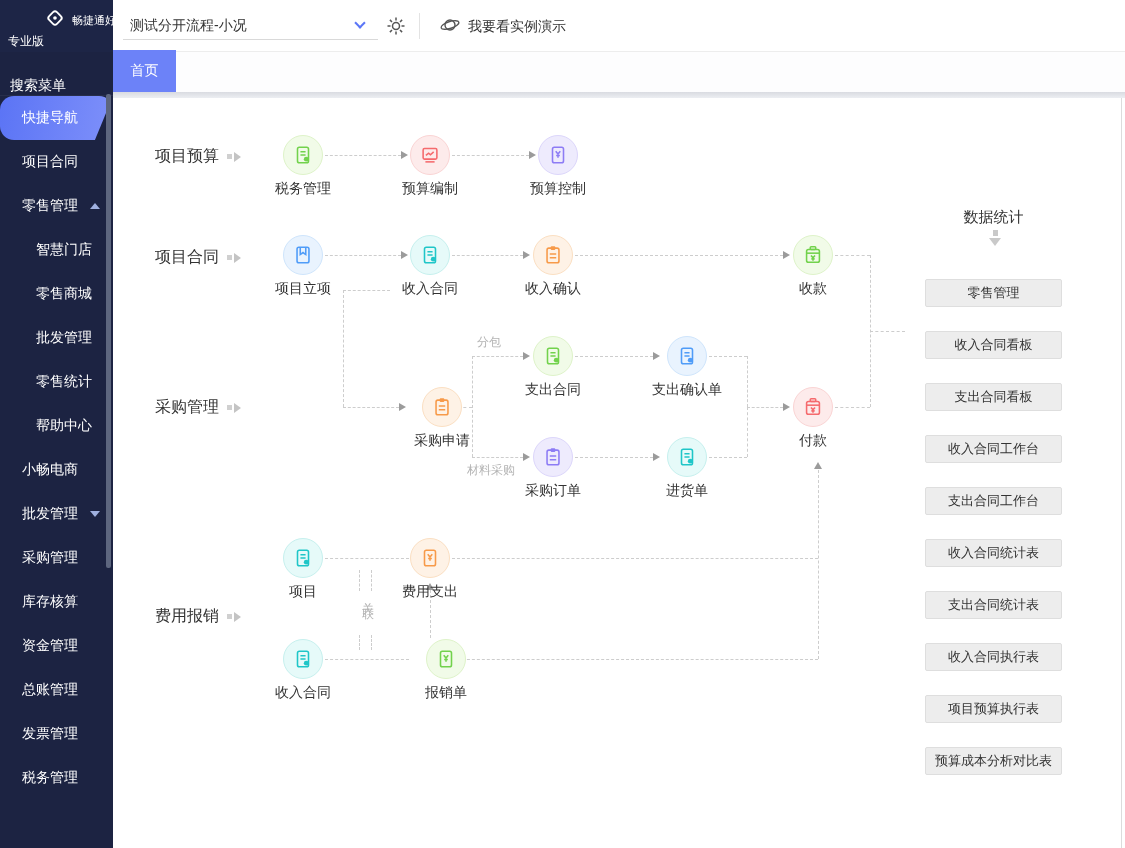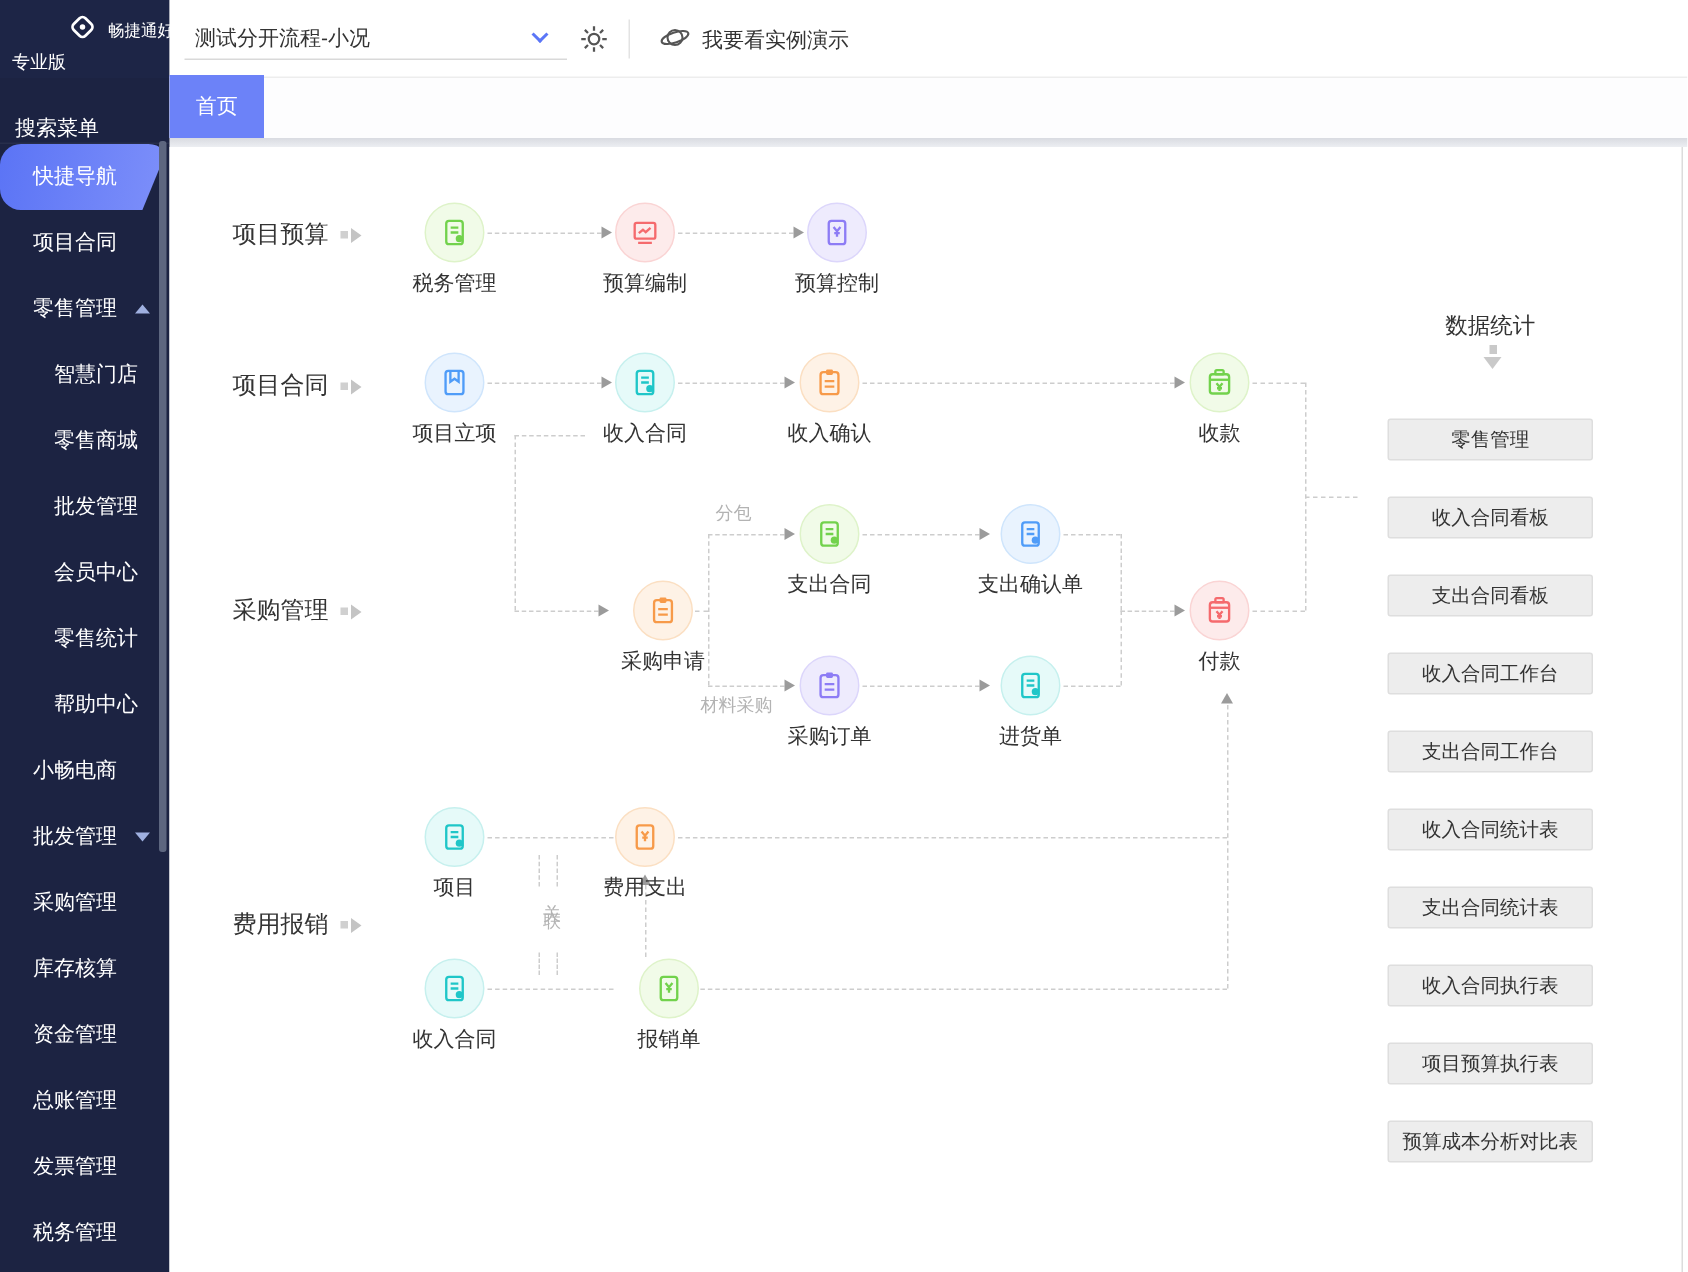--- a/index.html
+++ b/index.html
@@ -149,23 +149,20 @@
       <div class="sb-item child">
           <span>智慧门店</span>
         </div>
       <div class="sb-item child">
           <span>零售商城</span>
         </div>
       <div class="sb-item child">
           <span>批发管理</span>
         </div>
       <div class="sb-item child">
-          <span>会员中心</span>
-        </div>
-      <div class="sb-item child">
           <span>零售统计</span>
         </div>
       <div class="sb-item child">
           <span>帮助中心</span>
         </div>
       <div class="sb-item">
           <span>小畅电商</span>
         </div>
       <div class="sb-item">
           <span>批发管理</span>

